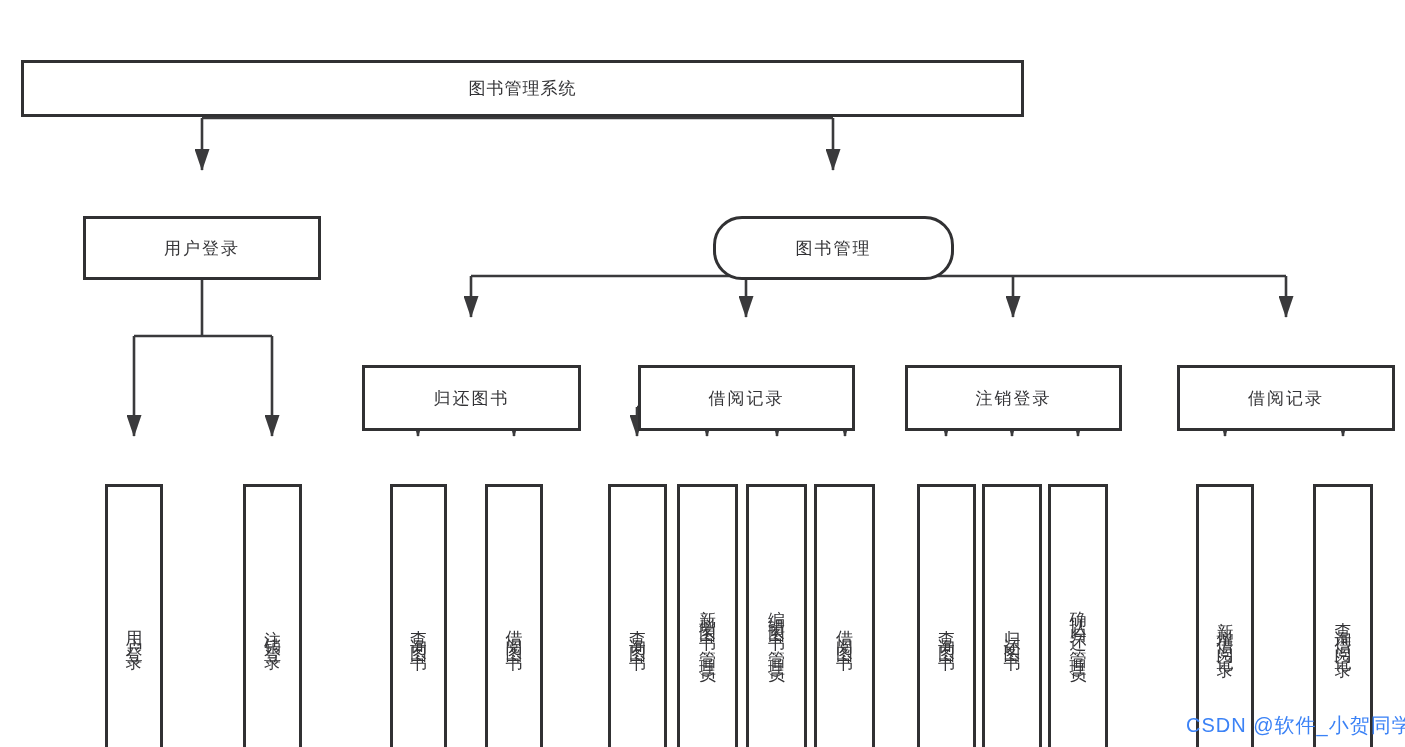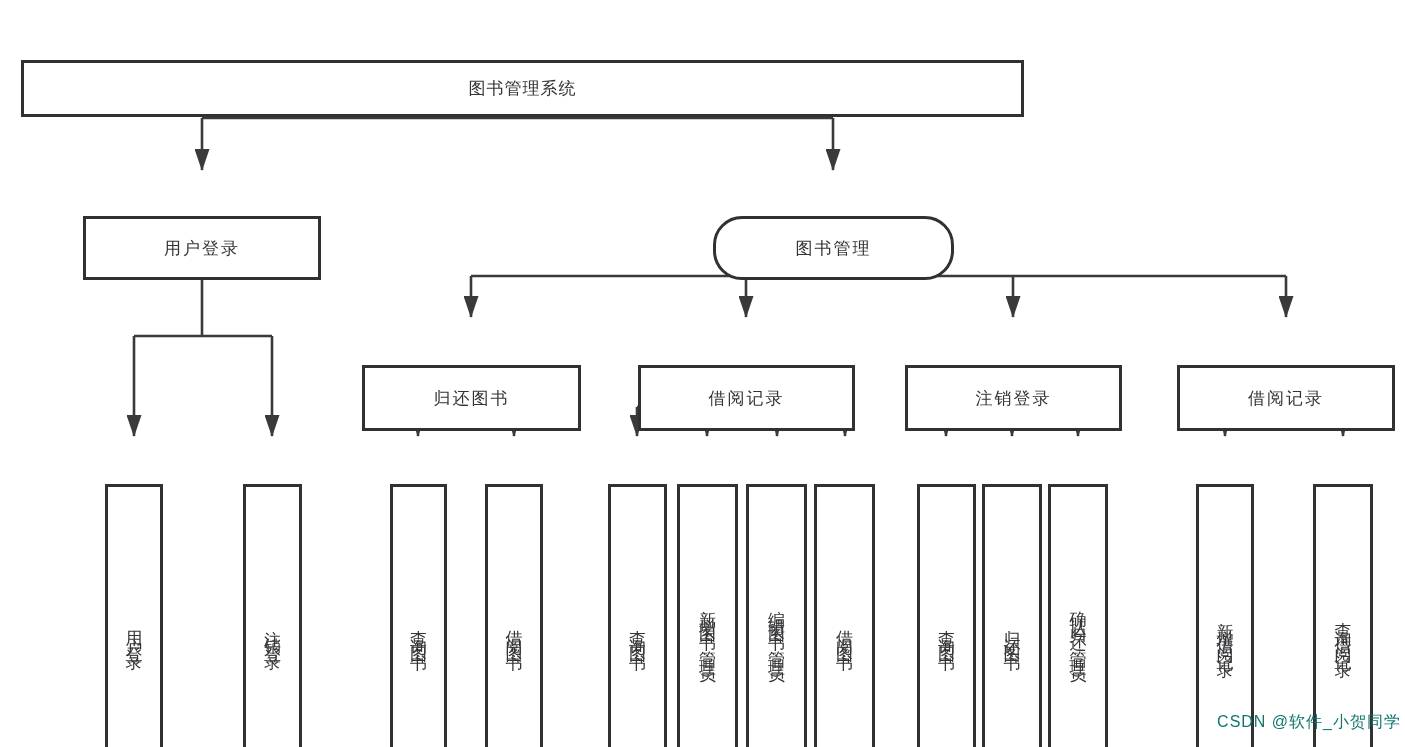--- a/index.html
+++ b/index.html
@@ -37,24 +37,24 @@
     writing-mode: vertical-rl;
     text-orientation: mixed;
     letter-spacing: 8px;
     line-height: 1;
   }
   #watermark {
     position: absolute;
     top: 712px;
     left: 1186px;
     width: 215px;
-    font-size: 16px;
+    font-size: 20px;
     letter-spacing: 1px;
-    color: #0f766e;
-    text-align: right;
+    color: #3b82f6;
+    text-align: center;
     white-space: nowrap;
   }
   
   .n-root      { left: 21px;  top: 13px;  width: 1003px; height: 57px; letter-spacing: 1px; }
   .n-login     { left: 83px;  top: 169px; width: 238px;  height: 64px; }
   .n-mgmt      { left: 713px; top: 169px; width: 241px;  height: 64px; border-radius: 29px; }
   .n-recommend { left: 362px; top: 318px; width: 219px;  height: 66px; }
   .n-borrow    { left: 638px; top: 318px; width: 217px;  height: 66px; }
   .n-current   { left: 905px; top: 318px; width: 217px;  height: 66px; }
   .n-records   { left: 1177px;top: 318px; width: 218px;  height: 66px; }

